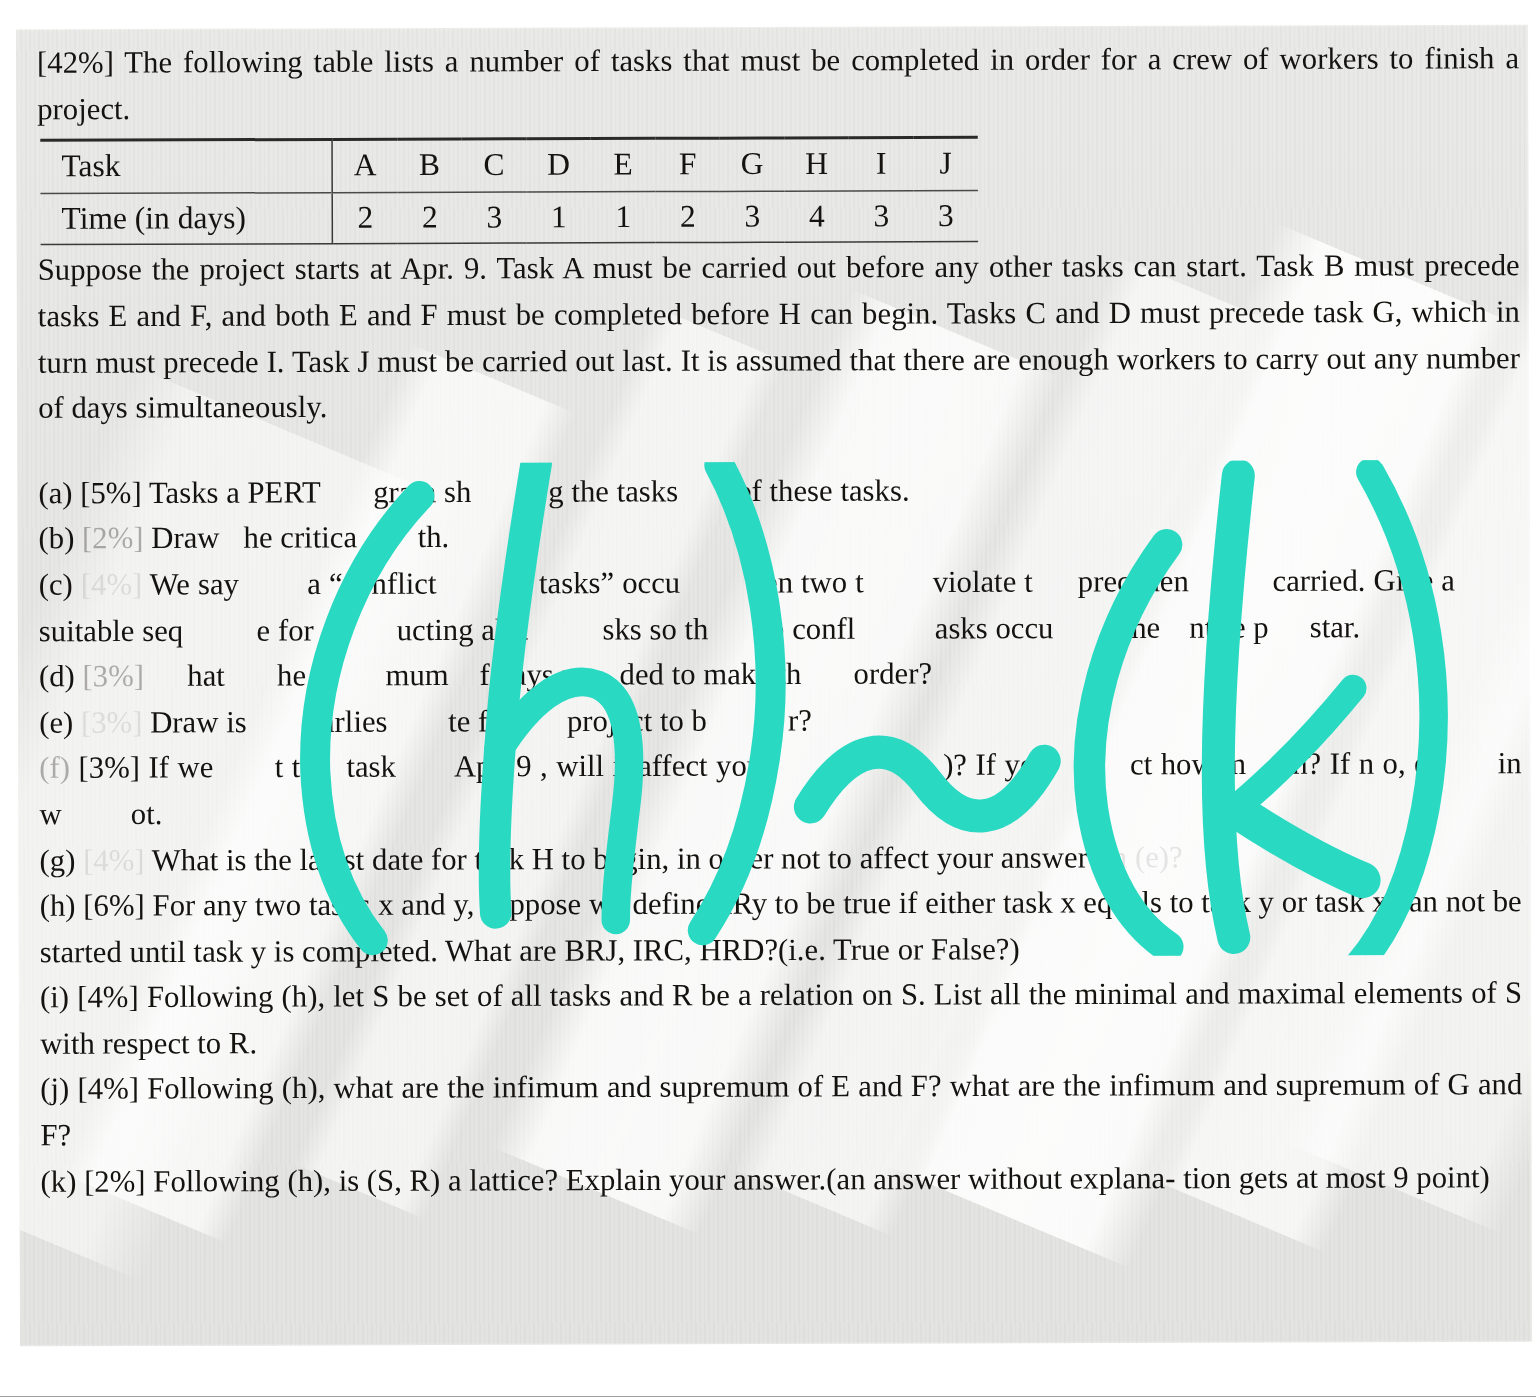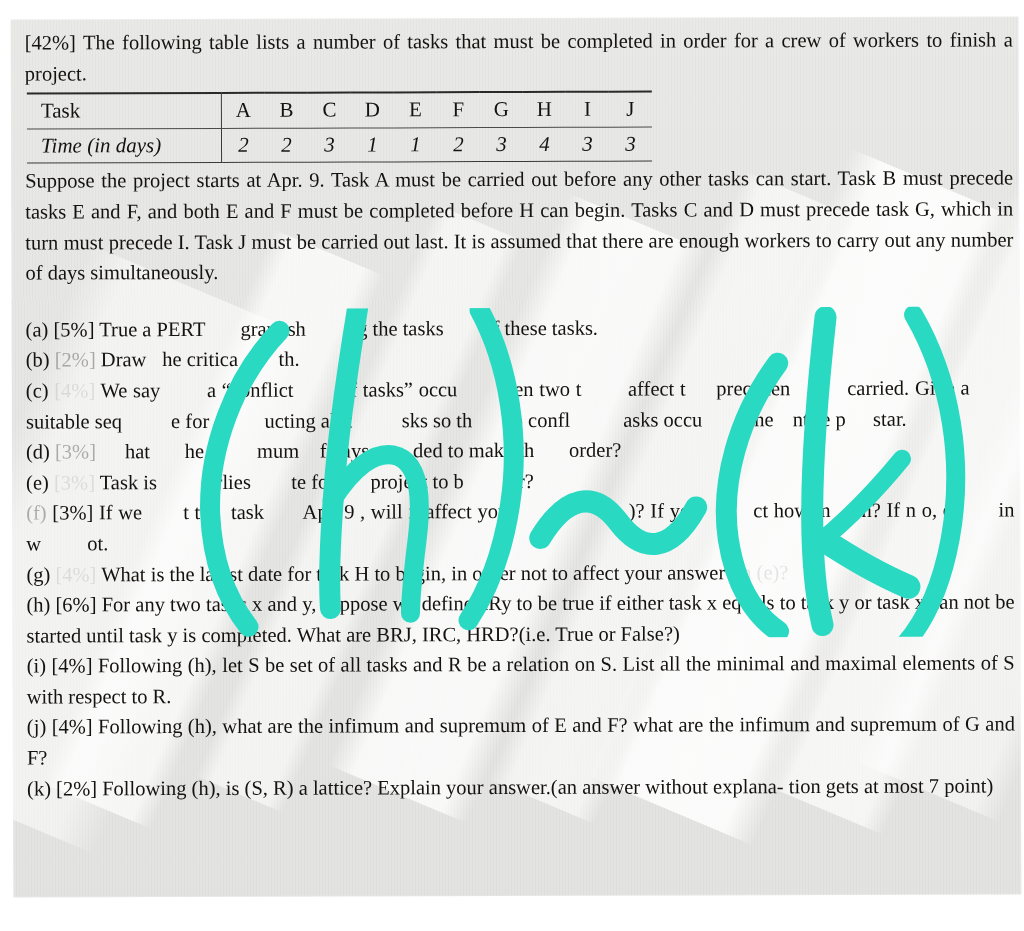--- a/index.html
+++ b/index.html
@@ -66,21 +66,21 @@
     color:#15130f;
   }
   table.tasks td,table.tasks th{
     font-weight:normal;
     padding:1px 0 2px 0;
     text-align:center;
     font-family:"Liberation Serif","DejaVu Serif",serif;
   }
   .rowlabel{ text-align:left !important; padding-left:14px !important; width:180px;}
   .ruleTop{border-top:2.5px solid #2a2a28;}
-  .ruleMid{border-top:1.4px solid #4a4a46;font-style:italic;}
+  .ruleMid{border-top:1.4px solid #4a4a46;}
   .ruleBot{border-bottom:1.6px solid #3a3a36;}
   .vdiv{border-left:1.6px solid #3a3a36;}
   .cellw{width:43px;}
   
   #teal-annotation{
     position:absolute;
     left:150px; top:290px;
     width:820px; height:330px;
     pointer-events:none;
   }
@@ -151,21 +151,21 @@
         <span>can begin. Tasks C and D must precede task G, which in turn must precede I. Task J must</span>
         <span>be carried out last. It is assumed that there are enough workers to carry out any number of</span>
         <span>days simultaneously.</span>
       </p>
 
       <div style="height:26px;"></div>
 
       <p class="tight">
         <span>(a)</span>
         <span>[5%]</span>
-        <span>True a PERT</span>
+        <span>Tasks a PERT</span>
         <span class="gone">dia</span>
         <span>gram sh</span>
         <span class="gone">owin</span>
         <span>g the tasks</span>
         <span class="gone">ons</span>
         <span>of these tasks.</span>
       </p>
 
       <p class="tight">
         <span>(b)</span>
@@ -181,21 +181,21 @@
         <span>(c)</span>
         <span class="fade">[4%]</span>
         <span>We say</span>
         <span class="gone">rs w</span>
         <span>a “conflict</span>
         <span class="gone">asks</span>
         <span>of tasks” occu</span>
         <span class="gone">rs w</span>
         <span>hen two t</span>
         <span class="gone">asks</span>
-        <span>affect t</span>
+        <span>violate t</span>
         <span class="gone">he</span>
         <span>preceden</span>
         <span class="gone">ce rel</span>
         <span>carried.</span>
 
         <span>Give a</span>
         <span class="gone">uenc</span>
         <span>suitable seq</span>
         <span class="gone">uenc</span>
         <span>e for c</span>
@@ -230,21 +230,21 @@
         <span class="gone">ee</span>
         <span>ded to</span>
         <span>make th</span>
         <span class="gone">e p</span>
         <span>order?</span>
       </p>
 
       <p class="tight">
         <span>(e)</span>
         <span class="fade">[3%]</span>
-        <span>Task is</span>
+        <span>Draw is</span>
         <span class="gone">the e</span>
         <span>arlies</span>
         <span class="gone">t da</span>
         <span>te for</span>
         <span class="gone">the</span>
         <span>project</span>
         <span>to b</span>
         <span class="gone">e ove</span>
         <span>r?</span>
       </p>
@@ -304,21 +304,21 @@
         <span>(j)</span>
         <span>[4%]</span>
         <span>Following (h), what are the infimum and supremum of E and F?  what are the</span>
         <span>infimum and supremum of G and F?</span>
       </p>
 
       <p class="tight">
         <span>(k)</span>
         <span>[2%]</span>
         <span>Following (h), is (S, R) a lattice? Explain your answer.(an answer without explana-</span>
-        <span>tion gets at most 7 point)</span>
+        <span>tion gets at most 9 point)</span>
       </p>
 
     </div>
 
     <div id="teal-annotation">
       <svg viewBox="0 0 820 330" preserveAspectRatio="none" aria-hidden="true">
         <g fill="none" stroke="#2ad9c2" stroke-linecap="round" stroke-linejoin="round">
 
           <path d="M 118 22 C 72 70, 46 140, 48 205 C 50 252, 64 290, 86 318" stroke-width="20"></path>
 

